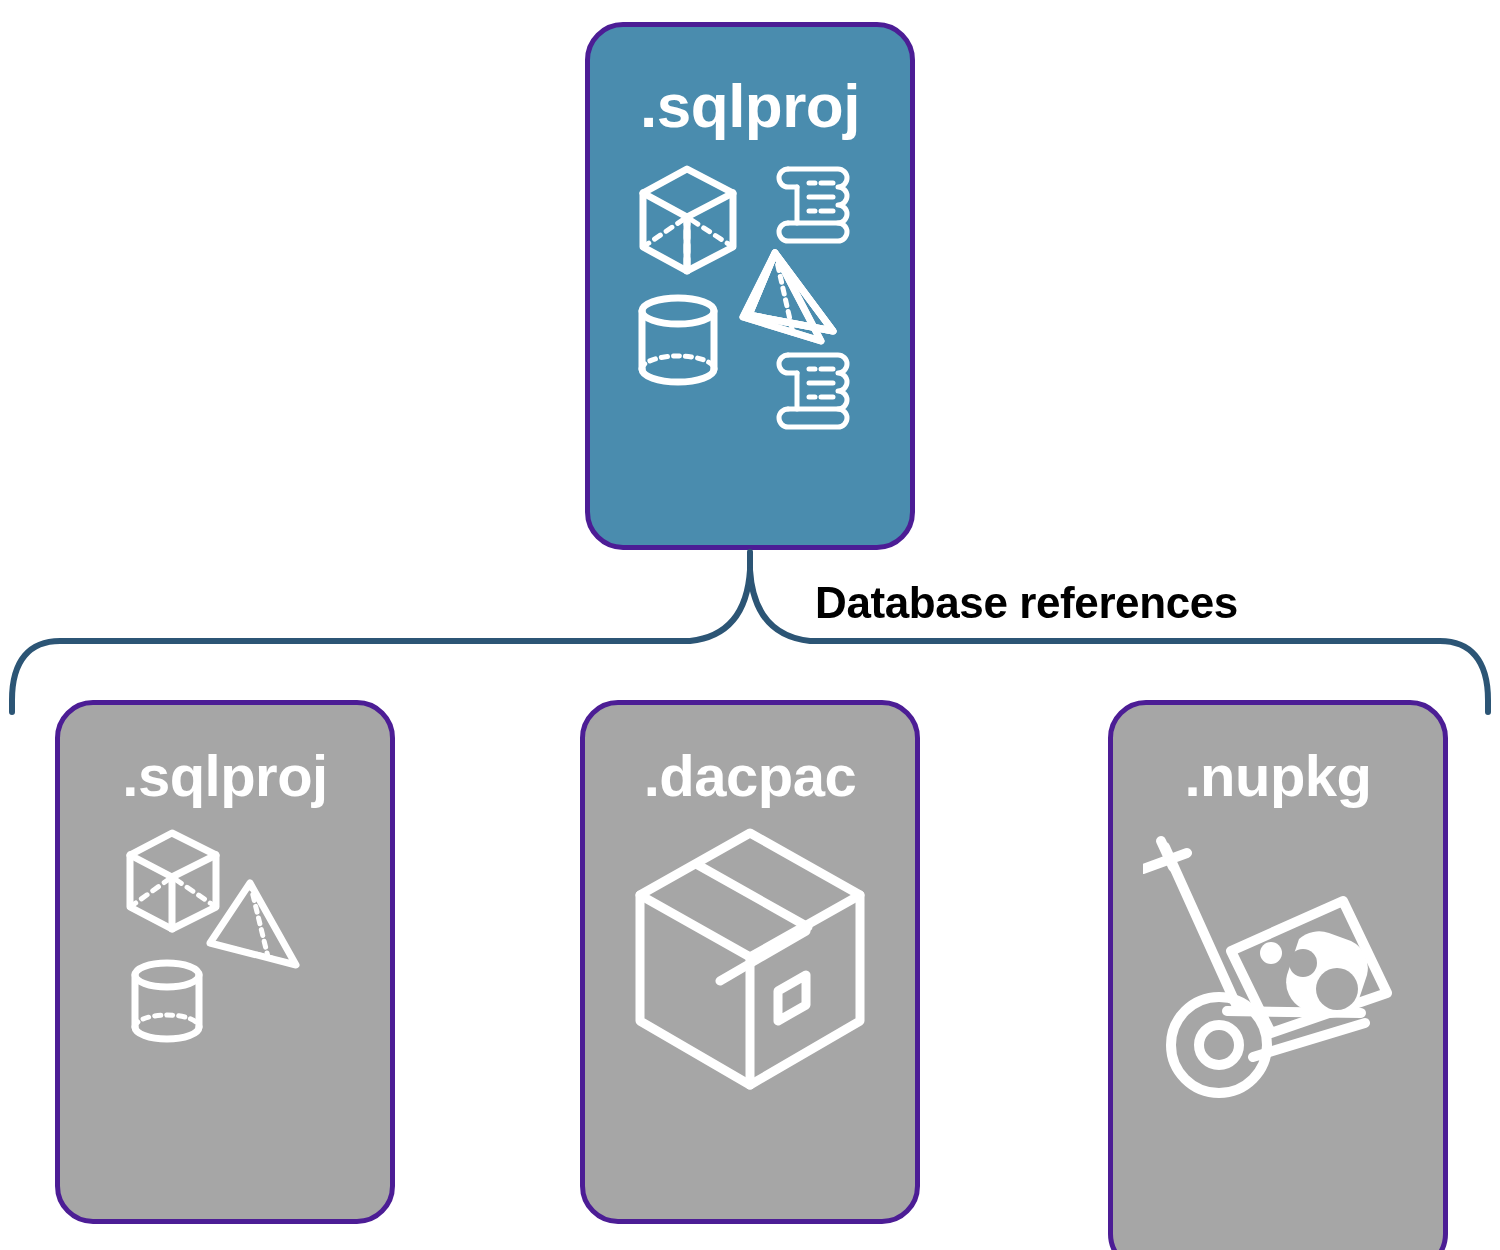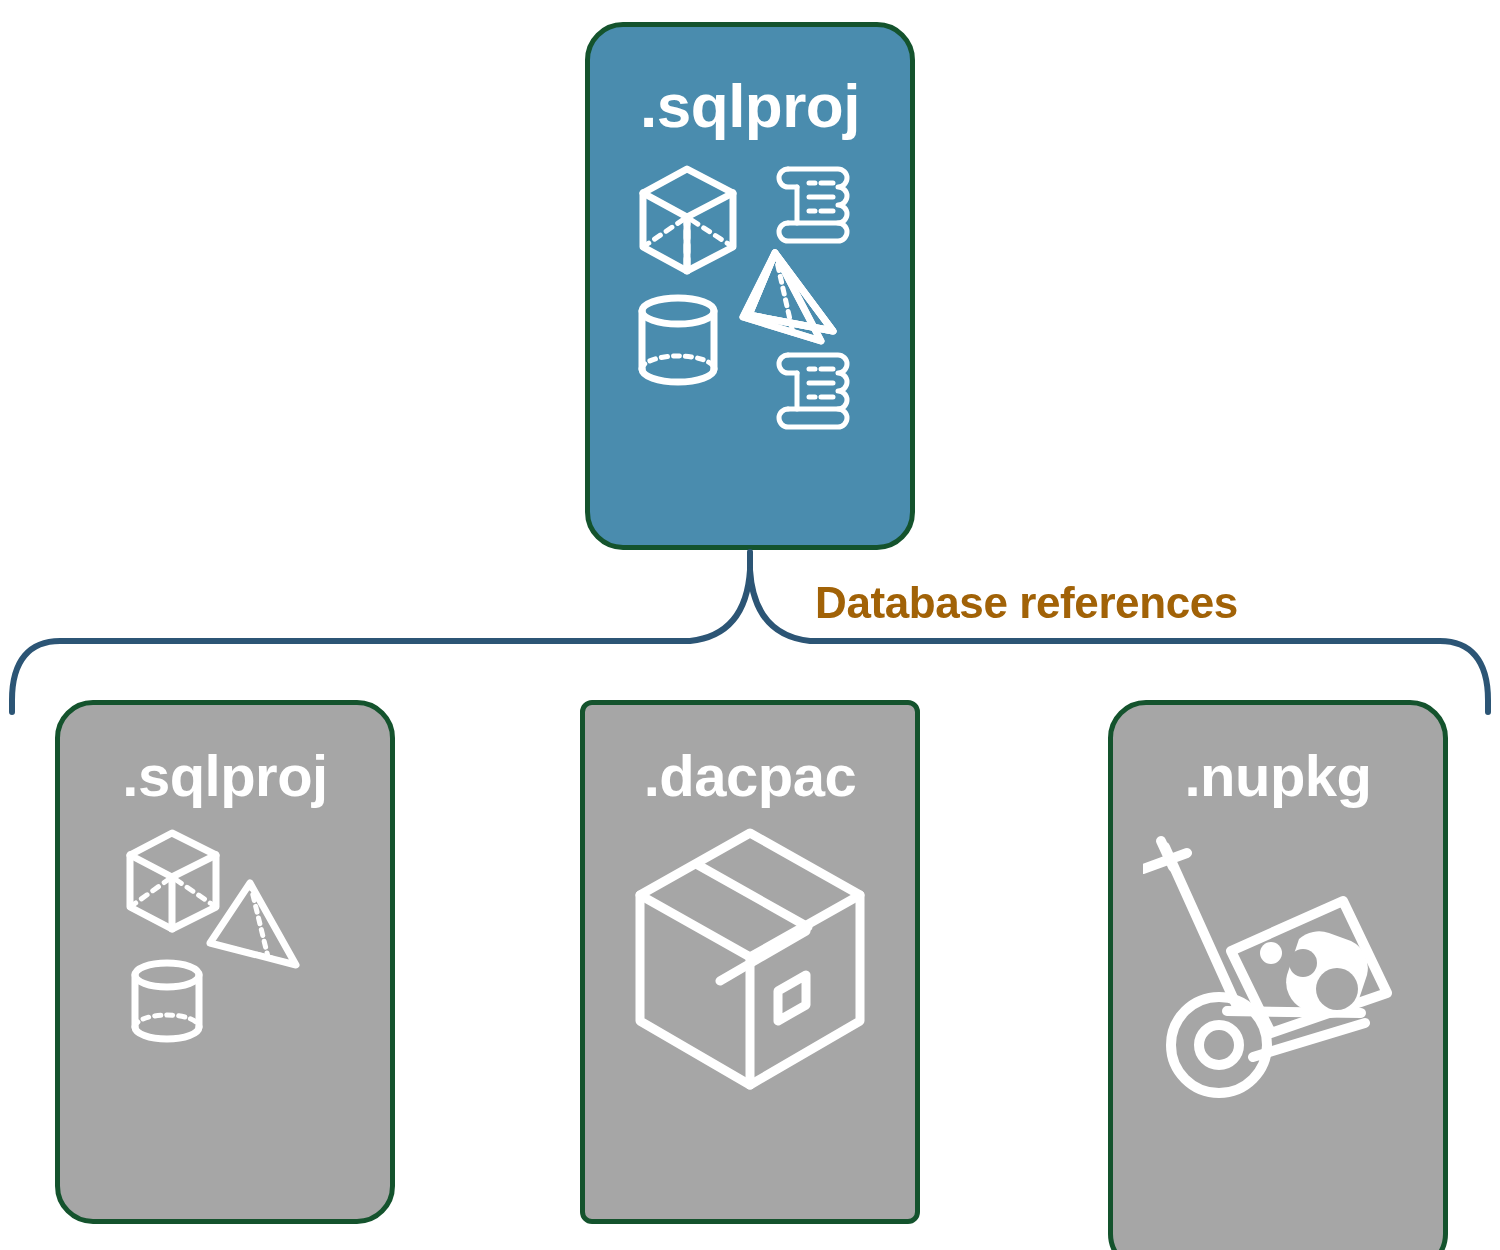--- a/index.html
+++ b/index.html
@@ -15,21 +15,21 @@
     width: 1500px;
     height: 1250px;
     background: #ffffff;
     overflow: hidden;
   }
 
   
   .node {
     position: absolute;
     box-sizing: border-box;
-    border: 5px solid #14532d;
+    border: 5px solid #4c1d95;
     border-radius: 38px;
     display: flex;
     flex-direction: column;
     align-items: center;
   }
   .node.primary {
     background: #4A8CAE;
   }
   .node.secondary {
     background: #A6A6A6;
@@ -68,21 +68,21 @@
     width: 1500px;
     height: 1250px;
     pointer-events: none;
   }
 
   
   #brace-label {
     position: absolute;
     left: 815px;
     top: 578px;
-    color: #a16207;
+    color: #000000;
     font-size: 44px;
     font-weight: bold;
     letter-spacing: -0.4px;
     white-space: nowrap;
     user-select: none;
   }
 </style>
 </head>
 <body>
 
@@ -189,21 +189,21 @@
           <ellipse cx="57" cy="150" rx="32" ry="12"></ellipse>
           <path d="M25 150 v52"></path>
           <path d="M89 150 v52"></path>
           <path d="M25 202 a32 12 0 0 0 64 0"></path>
           <path d="M25 202 a32 12 0 0 1 64 0" stroke-dasharray="6 6" stroke-width="5"></path>
         </g>
       </svg>
     </div>
   </div>
 
-  <div class="node secondary" id="node-child-1" style="left:580px; top:700px; width:340px; height:524px;border-radius:12px;">
+  <div class="node secondary" id="node-child-1" style="left:580px; top:700px; width:340px; height:524px;">
     <div class="node-title">.dacpac</div>
     <div class="node-art">
       <svg width="260" height="290" viewBox="0 0 260 290" style="top:10px;" fill="none" stroke="#ffffff" stroke-width="9" stroke-linecap="round" stroke-linejoin="round">
 
         <path d="M130 18 L240 80 L240 206 L130 270 L20 206 L20 80 Z"></path>
 
         <path d="M20 80 L130 142 L240 80"></path>
 
         <path d="M130 142 L130 270"></path>
 

